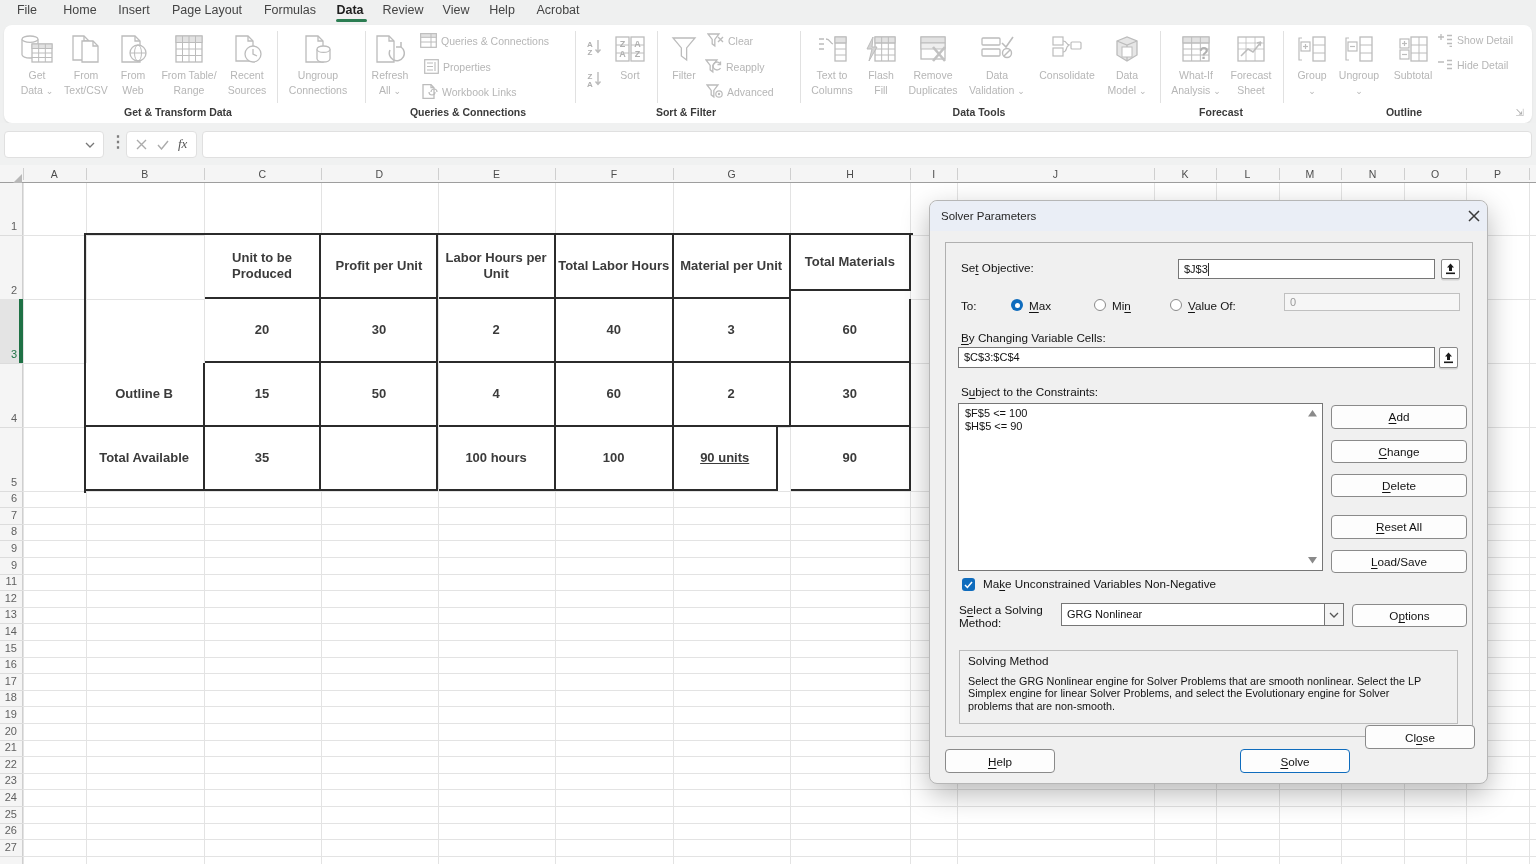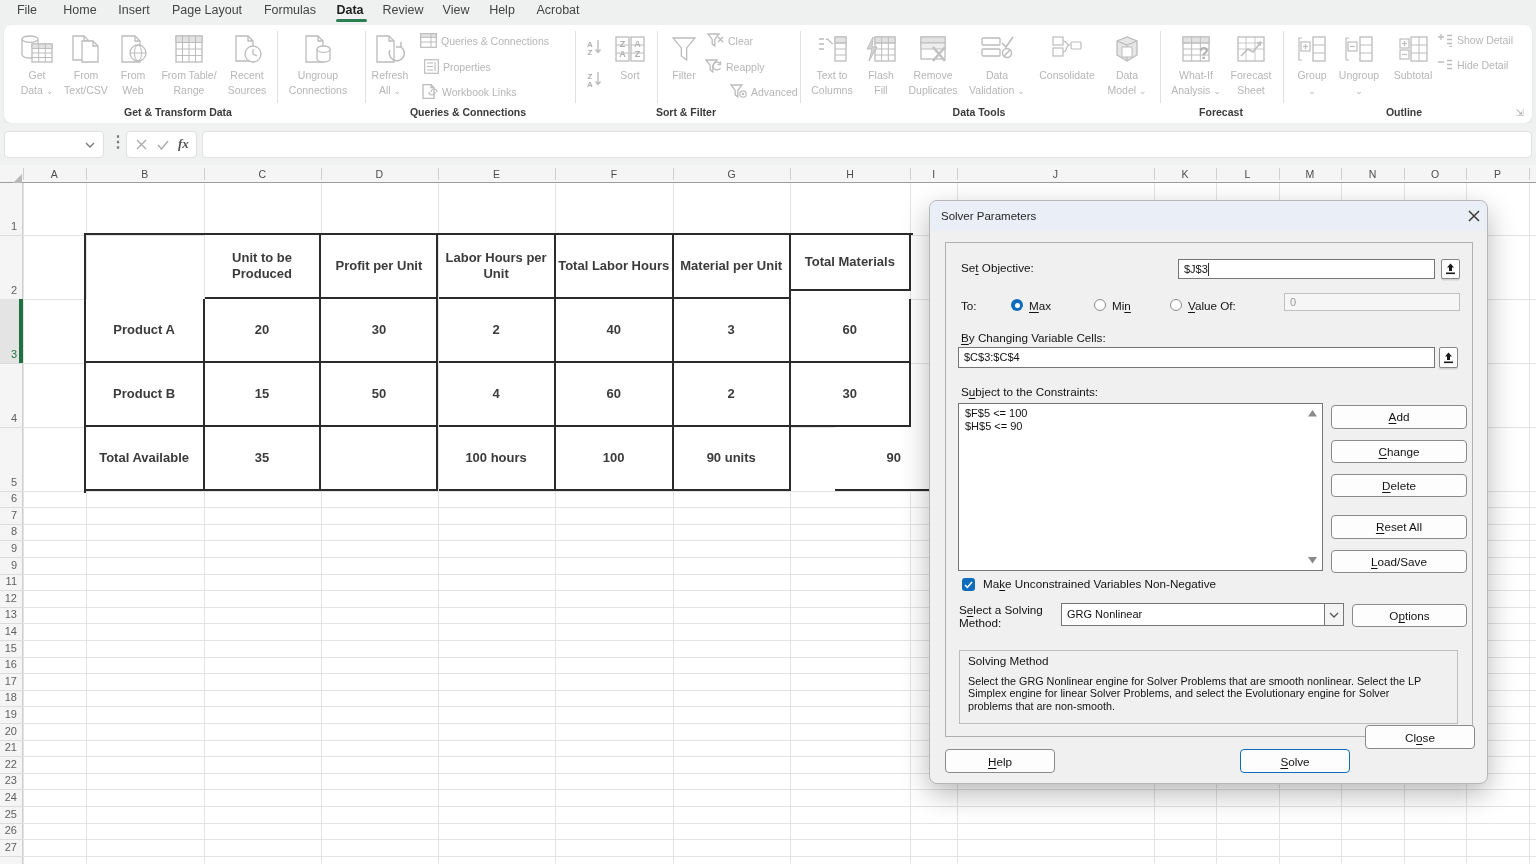--- a/index.html
+++ b/index.html
@@ -371,21 +371,21 @@
         </svg></div>
       <div class="rs" style="left:703px; top:8px;"><svg width="17" height="15" viewBox="0 0 17 15">
           <path d="M1 1 L12 1 L7.82 6.4 L7.82 13 L5.18 10.84 L5.18 6.4 Z" fill="#fff" stroke="#bcbcbc" stroke-width="1.3"></path>
           <path d="M11 4 L16 9 M16 4 L11 9" stroke="#bcbcbc" stroke-width="1.4"></path>
         </svg>Clear</div>
       <div class="rs" style="left:701px; top:34px;"><svg width="17" height="15" viewBox="0 0 17 15">
           <path d="M1 1 L12 1 L7.82 6.4 L7.82 13 L5.18 10.84 L5.18 6.4 Z" fill="#fff" stroke="#bcbcbc" stroke-width="1.3"></path>
           <path d="M15.5 5 a4 4 0 1 0 0.01 4" fill="none" stroke="#bcbcbc" stroke-width="1.3"></path>
           <path d="M15.5 2.5 L15.5 5.5 L12.5 5.5" fill="none" stroke="#bcbcbc" stroke-width="1.3"></path>
         </svg>Reapply</div>
-      <div class="rs" style="left:726px; top:59px;"><svg width="17" height="15" viewBox="0 0 17 15">
+      <div class="rs" style="left:702px; top:59px;"><svg width="17" height="15" viewBox="0 0 17 15">
           <path d="M1 1 L12 1 L7.82 6.4 L7.82 13 L5.18 10.84 L5.18 6.4 Z" fill="#fff" stroke="#bcbcbc" stroke-width="1.3"></path>
           <circle cx="13" cy="10" r="3.2" fill="#fff" stroke="#bcbcbc" stroke-width="1.2"></circle>
           <circle cx="13" cy="10" r="1.2" fill="#bcbcbc"></circle>
         </svg>Advanced</div>
       <div class="rs" style="left:1433px; top:8px;"><svg width="16" height="14" viewBox="0 0 16 14">
           <path d="M4 1 v6 M1 4 h6 M10 2.5 h5 M10 6.5 h5 M10 10.5 h5 M12.5 13.5 h2.5" stroke="#bcbcbc" stroke-width="1.3"></path>
         </svg>Show Detail</div>
       <div class="rs" style="left:1433px; top:33px;"><svg width="16" height="14" viewBox="0 0 16 14">
           <path d="M1 4 h6 M10 2.5 h5 M10 6.5 h5 M10 10.5 h5" stroke="#bcbcbc" stroke-width="1.3"></path>
         </svg>Hide Detail</div>
@@ -412,21 +412,21 @@
         </svg>
       </div>
     <div style="position:absolute; left:110px; top:9px; color:#7d7d7d; font-size:16px; font-weight:bold;">⋮</div>
     <div class="fbox" style="left:126px; width:71px;">
       <svg width="11" height="11" viewBox="0 0 11 11" style="position:absolute; left:9px; top:7px;">
           <path d="M1 1 L10 10 M10 1 L1 10" stroke="#ababab" stroke-width="1.4"></path>
         </svg>
       <svg width="12" height="10" viewBox="0 0 12 10" style="position:absolute; left:30px; top:8px;">
           <path d="M1 5 L4.5 9 L11 1" fill="none" stroke="#ababab" stroke-width="1.4"></path>
         </svg>
-      <div style="position:absolute; left:51px; top:4px; font-size:13px; font-style:italic; font-weight:bold; color:#555; font-family:'Liberation Serif',serif;">fx</div>
+      <div style="position:absolute; left:51px; top:4px; font-size:13px; font-style:italic; font-weight:normal; color:#555; font-family:'Liberation Serif',serif;">fx</div>
     </div>
     <div class="fbox" style="left:202px; width:1330px;"></div>
   </div>
 
   <div id="sheet">
       <div id="colhead">
         <div class="ch" style="left:23px; width:62.5px;">A</div>
         <div class="ch" style="left:85.5px; width:118.5px;">B</div>
         <div class="ch" style="left:204px; width:116.69999999999999px;">C</div>
         <div class="ch" style="left:320.7px; width:117.10000000000002px;">D</div>
@@ -564,41 +564,40 @@
       <div class="gh" style="left:23px; top:674.1px; width:1513px;"></div>
       <div class="gh" style="left:23px; top:690.7px; width:1513px;"></div>
       <div style="position:absolute; left:83.5px; top:67.5px; width:2px; height:260.0px; background:#2b2b2b;"></div>
       <div style="position:absolute; left:83.5px; top:67.5px; width:829.5px; height:2px; background:#2b2b2b;"></div>
       <div class="tc" style="left:204.7px; top:69.5px; width:116.7px; height:64.0px;">Unit to be<br>Produced</div>
       <div class="tc" style="left:321.4px; top:69.5px; width:117.1px; height:64.0px;">Profit per Unit</div>
       <div class="tc" style="left:438.5px; top:69.5px; width:117.2px; height:64.0px;">Labor Hours per<br>Unit</div>
       <div class="tc" style="left:555.7px; top:69.5px; width:118.0px; height:64.0px;">Total Labor Hours</div>
       <div class="tc" style="left:673.7px; top:69.5px; width:117.0px; height:64.0px;">Material per Unit</div>
       <div class="tc" style="left:790.7px; top:69.5px; width:120.3px; height:56px;">Total Materials</div>
-      <div class="tc" style="left:85.5px; top:133.5px; width:119.2px; height:64.0px;">Product A</div>
       <div class="tc" style="left:204.7px; top:133.5px; width:116.7px; height:64.0px;">20</div>
       <div class="tc" style="left:321.4px; top:133.5px; width:117.1px; height:64.0px;">30</div>
       <div class="tc" style="left:438.5px; top:133.5px; width:117.2px; height:64.0px;">2</div>
       <div class="tc" style="left:555.7px; top:133.5px; width:118.0px; height:64.0px;">40</div>
       <div class="tc" style="left:673.7px; top:133.5px; width:117.0px; height:64.0px;">3</div>
       <div class="tc" style="left:790.7px; top:133.5px; width:120.3px; height:64.0px;">60</div>
-      <div class="tc" style="left:85.5px; top:197.5px; width:119.2px; height:64.0px;">Product B</div>
+      <div class="tc" style="left:85.5px; top:197.5px; width:119.2px; height:64.0px;">Outline B</div>
       <div class="tc" style="left:204.7px; top:197.5px; width:116.7px; height:64.0px;">15</div>
       <div class="tc" style="left:321.4px; top:197.5px; width:117.1px; height:64.0px;">50</div>
       <div class="tc" style="left:438.5px; top:197.5px; width:117.2px; height:64.0px;">4</div>
       <div class="tc" style="left:555.7px; top:197.5px; width:118.0px; height:64.0px;">60</div>
       <div class="tc" style="left:673.7px; top:197.5px; width:117.0px; height:64.0px;">2</div>
       <div class="tc" style="left:790.7px; top:197.5px; width:120.3px; height:64.0px;">30</div>
       <div class="tc" style="left:85.5px; top:261.5px; width:119.2px; height:64.0px;">Total Available</div>
       <div class="tc" style="left:204.7px; top:261.5px; width:116.7px; height:64.0px;">35</div>
       <div class="tc" style="left:321.4px; top:261.5px; width:117.1px; height:64.0px;"></div>
       <div class="tc" style="left:438.5px; top:261.5px; width:117.2px; height:64.0px;">100 hours</div>
       <div class="tc" style="left:555.7px; top:261.5px; width:118.0px; height:64.0px;">100</div>
-      <div class="tc" style="left:673.7px; top:261.5px; width:117.0px; height:64.0px;">90 units</div>
-      <div class="tc" style="left:790.7px; top:261.5px; width:120.3px; height:64.0px;margin-left:44px;">90</div>
+      <div class="tc" style="left:673.7px; top:261.5px; width:104px; height:64.0px;text-decoration:underline;">90 units</div>
+      <div class="tc" style="left:790.7px; top:261.5px; width:120.3px; height:64.0px;">90</div>
     </div>
 
   <div id="dlg">
       <div style="position:absolute; left:0; top:0; width:557px; height:30px; background:#eaeef6; border-radius:8px 8px 0 0;"></div>
       <div id="dlgin" style="position:absolute; left:3px; top:4px; width:553px; height:577px;">
         <div class="dlab" style="left:8px; top:5px; font-size:11.5px; color:#262626;">Solver Parameters</div>
         <svg width="12" height="12" viewBox="0 0 12 12" style="position:absolute; left:535px; top:5px;">
           <path d="M1 1 L11 11 M11 1 L1 11" stroke="#3a3a3a" stroke-width="1.5"></path>
         </svg>
         <div class="gbox" style="left:12px; top:37px; width:528px; height:495px;"></div>

